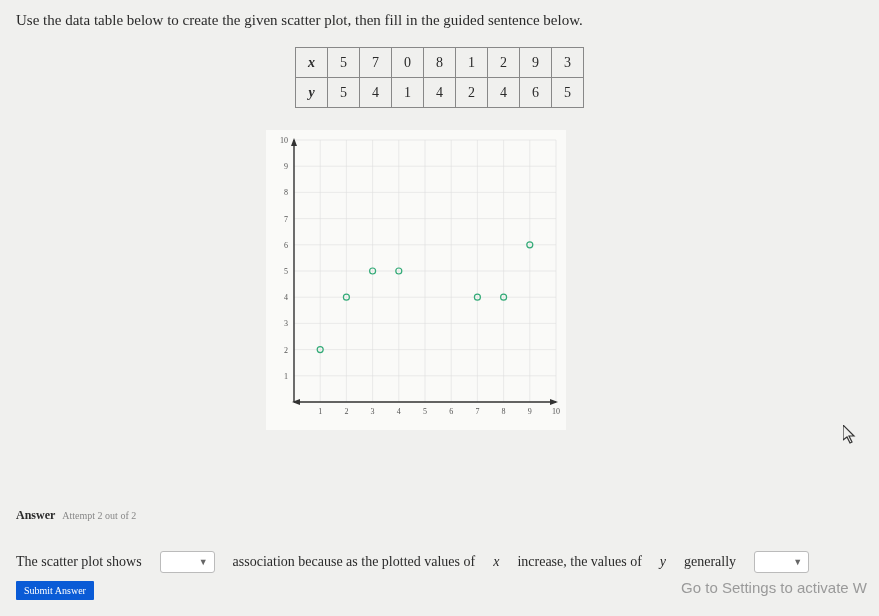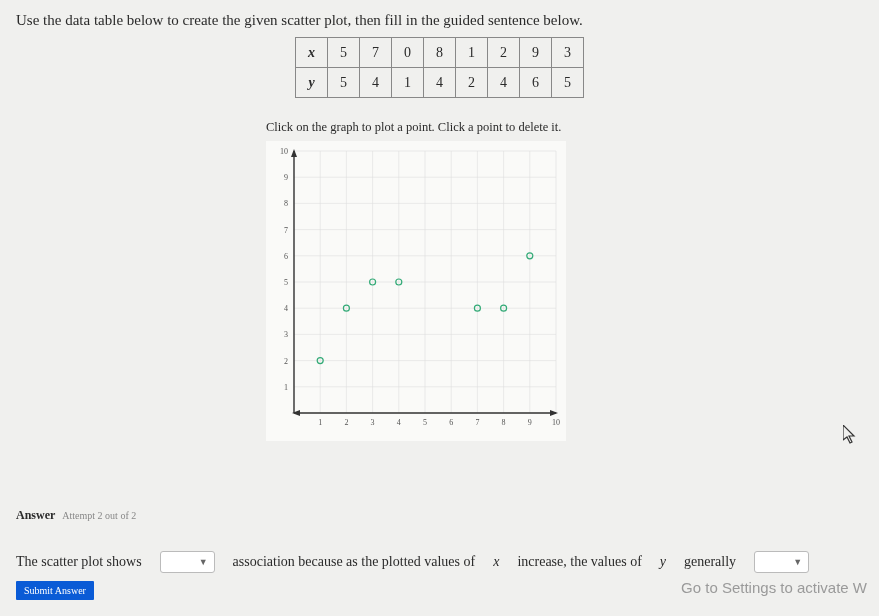--- a/index.html
+++ b/index.html
@@ -7,21 +7,21 @@
       font-family: Georgia, 'Times New Roman', serif;
       background: #f0f0ee;
       width: 879px;
       height: 616px;
       padding: 12px 16px;
       position: relative;
       color: #2a2a2a;
     }
     .instruction {
       font-size: 15px;
-      margin-bottom: 8px;
+      margin-bottom: 18px;
     }
     .data-table-wrap {
       display: flex;
       justify-content: center;
       margin-bottom: 22px;
     }
     .data-table {
       border-collapse: collapse;
     }
     .data-table td {
@@ -143,21 +143,20 @@
       <td>2</td>
       <td>4</td>
       <td>6</td>
       <td>5</td>
     </tr>
   </tbody>
     </table>
 </div>
 
 <div class="plot-area">
-  <div class="plot-hint">Click on the graph to plot a point. Click a point to delete it.</div>
   <div class="graph">
     <svg id="scatter-svg" width="300" height="300" viewBox="0 0 300 300">
         <line x1="28" y1="10" x2="28" y2="272" stroke="#ddd" stroke-width="0.6"></line>
         <line x1="28" y1="272" x2="290" y2="272" stroke="#ddd" stroke-width="0.6"></line>
         <line x1="54.2" y1="10" x2="54.2" y2="272" stroke="#ddd" stroke-width="0.6"></line>
         <line x1="28" y1="245.8" x2="290" y2="245.8" stroke="#ddd" stroke-width="0.6"></line>
         <line x1="80.4" y1="10" x2="80.4" y2="272" stroke="#ddd" stroke-width="0.6"></line>
         <line x1="28" y1="219.6" x2="290" y2="219.6" stroke="#ddd" stroke-width="0.6"></line>
         <line x1="106.6" y1="10" x2="106.6" y2="272" stroke="#ddd" stroke-width="0.6"></line>
         <line x1="28" y1="193.4" x2="290" y2="193.4" stroke="#ddd" stroke-width="0.6"></line>

